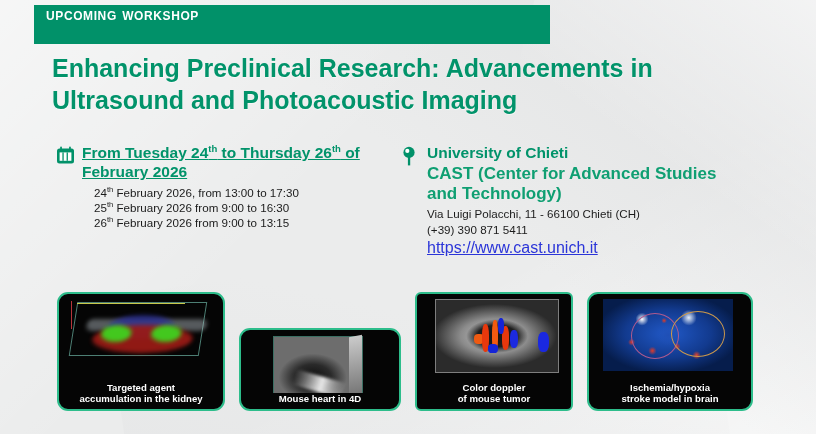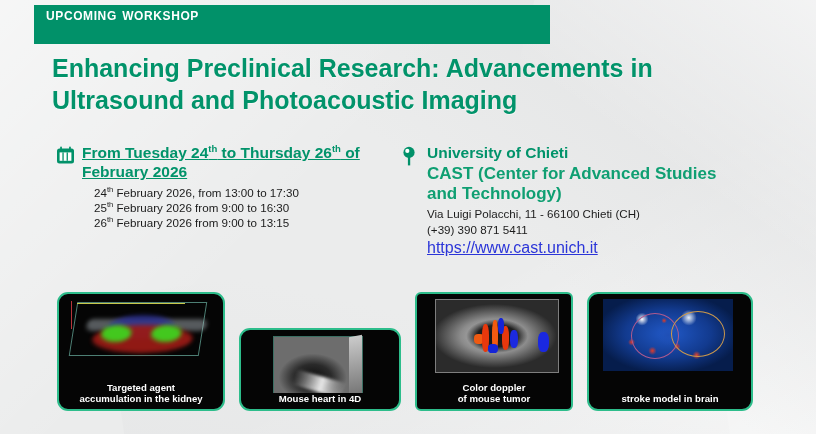--- a/index.html
+++ b/index.html
@@ -380,19 +380,20 @@
     </div>
 
     <div class="card w4">
       <div class="thumb">
         <div class="b-img">
           <div class="b-ring b-ring-l"></div>
           <div class="b-ring b-ring-r"></div>
         </div>
       </div>
       <div class="card-caption">
+        <div>Ischemia/hypoxia</div>
         <div>stroke model in brain</div>
       </div>
     </div>
 
   </div>
 
 </div>
 
 </body></html>

